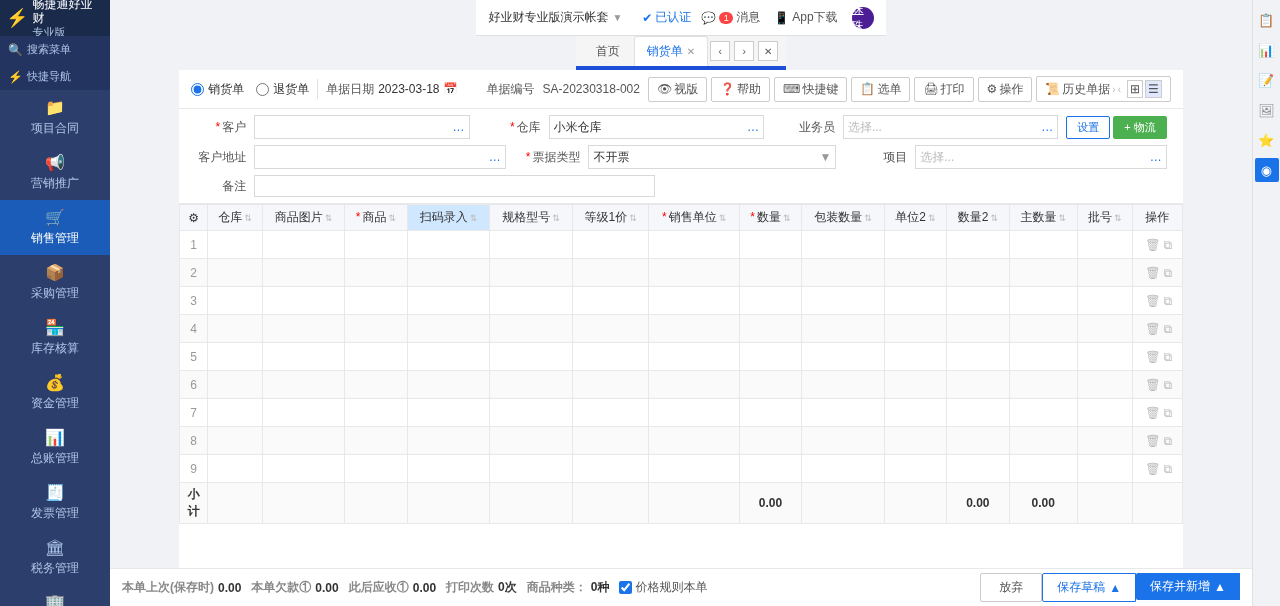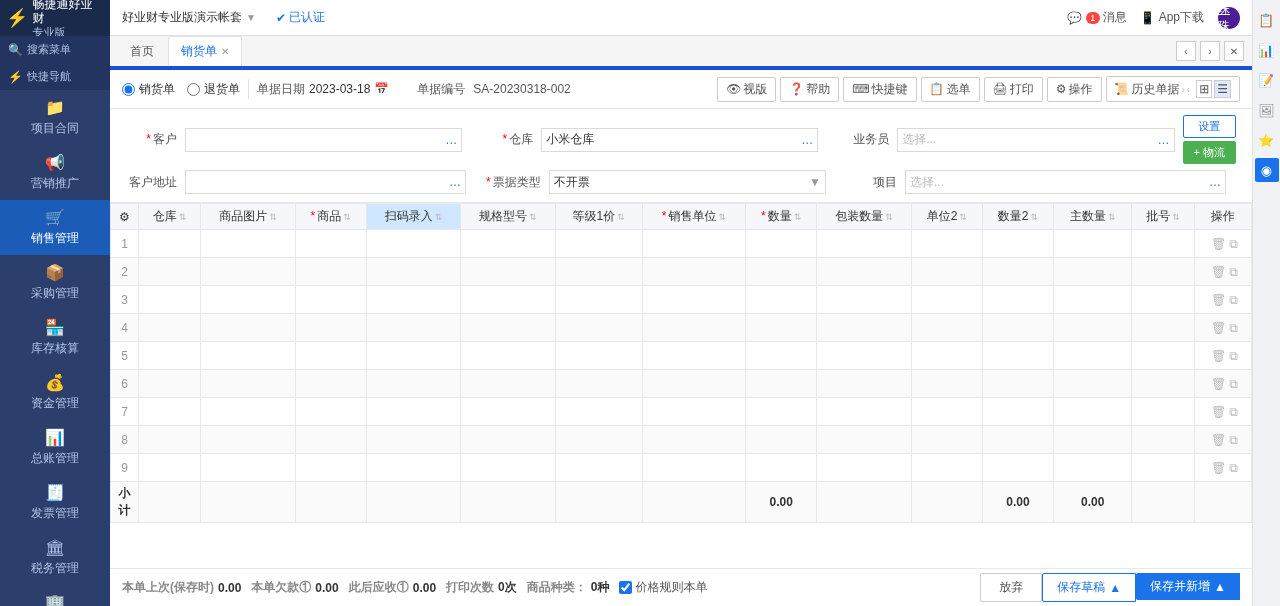--- a/index.html
+++ b/index.html
@@ -9,21 +9,21 @@
     .sidebar { width: 110px; background: #2c3e6b; height: 100%; display: flex; flex-direction: column; flex-shrink: 0; }
     .sidebar-logo { background: #1a2a4a; padding: 8px 6px; display: flex; align-items: center; gap: 4px; color: #7ec8e3; font-size: 11px; height: 36px; }
     .sidebar-logo-text { color: #fff; font-size: 10px; line-height: 1.2; }
     .sidebar-item { display: flex; flex-direction: column; align-items: center; padding: 8px 4px; color: #afc6e8; cursor: pointer; gap: 3px; font-size: 11px; }
     .sidebar-item:hover, .sidebar-item.active { background: #1a5cb8; color: #fff; }
     .sidebar-item .icon { font-size: 16px; }
     .sidebar-search { background: #243460; padding: 6px 8px; display: flex; align-items: center; gap: 4px; color: #afc6e8; cursor: pointer; }
     .sidebar-nav { background: #243460; padding: 6px 8px; display: flex; align-items: center; gap: 4px; color: #afc6e8; cursor: pointer; }
 
     
-    .main { flex: 1; display: flex; flex-direction: column; height: 100%; overflow: hidden; }
+    .main { flex: 1; display: flex; flex-direction: column; height: 100%; overflow: hidden; align-items: center; }
 
     
     .topbar { height: 36px; background: #fff; border-bottom: 1px solid #e0e0e0; display: flex; align-items: center; padding: 0 12px; gap: 10px; }
     .topbar-company { display: flex; align-items: center; gap: 4px; color: #333; font-size: 12px; cursor: pointer; }
     .topbar-verified { display: flex; align-items: center; gap: 3px; color: #1a73e8; font-size: 11px; margin-left: 10px; }
     .topbar-right { margin-left: auto; display: flex; align-items: center; gap: 14px; }
     .topbar-right-item { display: flex; align-items: center; gap: 3px; color: #555; cursor: pointer; font-size: 11px; }
     .badge { background: #f44; color: #fff; border-radius: 8px; font-size: 9px; padding: 1px 4px; min-width: 14px; text-align: center; }
     .avatar { width: 22px; height: 22px; border-radius: 50%; background: #4c1d95; color: #fff; display: flex; align-items: center; justify-content: center; font-size: 11px; text-decoration: underline; }
 
@@ -280,21 +280,21 @@
         <div style="width:20px;"></div>
 
         <div class="form-field" style="max-width:380px;">
           <span class="form-field-label">业务员</span>
           <div class="form-field-input" style="border:1px solid #d9d9d9; height:24px; flex:1; display:flex; align-items:center; padding:0 4px; cursor:pointer;">
             <span style="color:#bbb;">选择...</span>
             <span style="color:#1a73e8; margin-left:auto;">…</span>
           </div>
         </div>
 
-        <div style="margin-left:8px; display:flex; flex-direction:column; gap:3px;">
+        <div style="margin-left:8px; display:flex; gap:3px;">
           <button class="right-btn blue-outline">设置</button>
           <button class="right-btn green">+ 物流</button>
         </div>
       </div>
 
       <div class="form-row" style="margin-top:4px;">
 
         <div class="form-field" style="max-width:340px;">
           <span class="form-field-label">客户地址</span>
           <div class="form-field-input" style="border:1px solid #d9d9d9; height:24px; flex:1; display:flex; align-items:center; padding:0 4px; cursor:pointer;">
@@ -314,20 +314,26 @@
 
         <div class="form-field" style="max-width:380px;">
           <span class="form-field-label">项目</span>
           <div class="form-field-input" style="border:1px solid #d9d9d9; height:24px; flex:1; display:flex; align-items:center; padding:0 4px; cursor:pointer;">
             <span style="color:#bbb;">选择...</span>
             <span style="color:#1a73e8; margin-left:auto;">…</span>
           </div>
         </div>
       </div>
 
+      <div class="form-row" style="margin-top:4px; margin-bottom:4px;">
+        <div class="form-field" style="max-width:460px;">
+          <span class="form-field-label">备注</span>
+          <input type="text" style="flex: 1 1 0%; height: 22px; border: 1px solid rgb(217, 217, 217); padding: 0px 6px; min-width: 260px;">
+        </div>
+      </div>
     </div>
 
 
     <div class="table-container">
       <div class="table-wrap">
         <table class="data-table">
           <thead>
             <tr>
               <th class="th-settings">⚙</th>
               <th>

